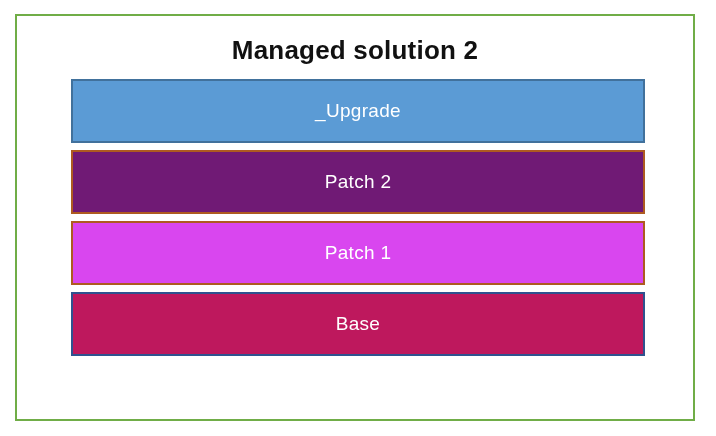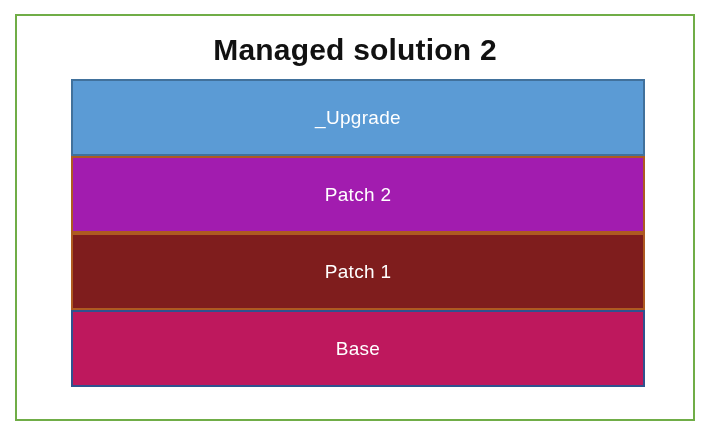--- a/index.html
+++ b/index.html
@@ -23,36 +23,36 @@
     height: 407px;
     box-sizing: border-box;
     border: 2px solid #70AD47; 
     background: #ffffff;
     padding-top: 16px;
   }
   .title {
     margin: 0;
     width: 100%;
     text-align: center;
-    font-size: 30px;
+    font-size: 26px;
     line-height: 36px;
     font-weight: bold;
     color: #111111;
     letter-spacing: 0.2px;
   }
   .stack {
     margin-top: 11px;
     margin-left: 54px;
     width: 574px;
   }
   .layer {
     box-sizing: border-box;
     width: 574px;
-    height: 77px;
-    margin-bottom: 0;
+    height: 64px;
+    margin-bottom: 7px;
     border: 2px solid transparent; 
     display: flex;
     align-items: center;
     justify-content: center;
   }
   .layer-label {
     font-size: 19px;
     font-weight: normal;
     letter-spacing: 0.3px;
   }
@@ -64,25 +64,25 @@
   <div class="frame" style="border-color: rgb(112, 173, 71); background-color: rgb(255, 255, 255);">
 
     <h1 class="title" style="color: rgb(17, 17, 17);">Managed solution 2</h1>
 
     <div class="stack">
 
       <div class="layer" style="background-color: rgb(91, 155, 213); border-color: rgb(65, 113, 156); color: rgb(255, 255, 255);">
         <span class="layer-label">_Upgrade</span>
       </div>
 
-      <div class="layer" style="background-color: #a21caf; border-color: rgb(174, 90, 33); color: rgb(255, 255, 255);">
+      <div class="layer" style="background-color: #701a75; border-color: rgb(174, 90, 33); color: rgb(255, 255, 255);">
         <span class="layer-label">Patch 2</span>
       </div>
 
-      <div class="layer" style="background-color: #7f1d1d; border-color: rgb(174, 90, 33); color: rgb(255, 255, 255);">
+      <div class="layer" style="background-color: #d946ef; border-color: rgb(174, 90, 33); color: rgb(255, 255, 255);">
         <span class="layer-label">Patch 1</span>
       </div>
 
       <div class="layer" style="background-color: #be185d; border-color: rgb(47, 82, 143); color: rgb(255, 255, 255);">
         <span class="layer-label">Base</span>
       </div>
 
     </div>
   </div>
 </div>

